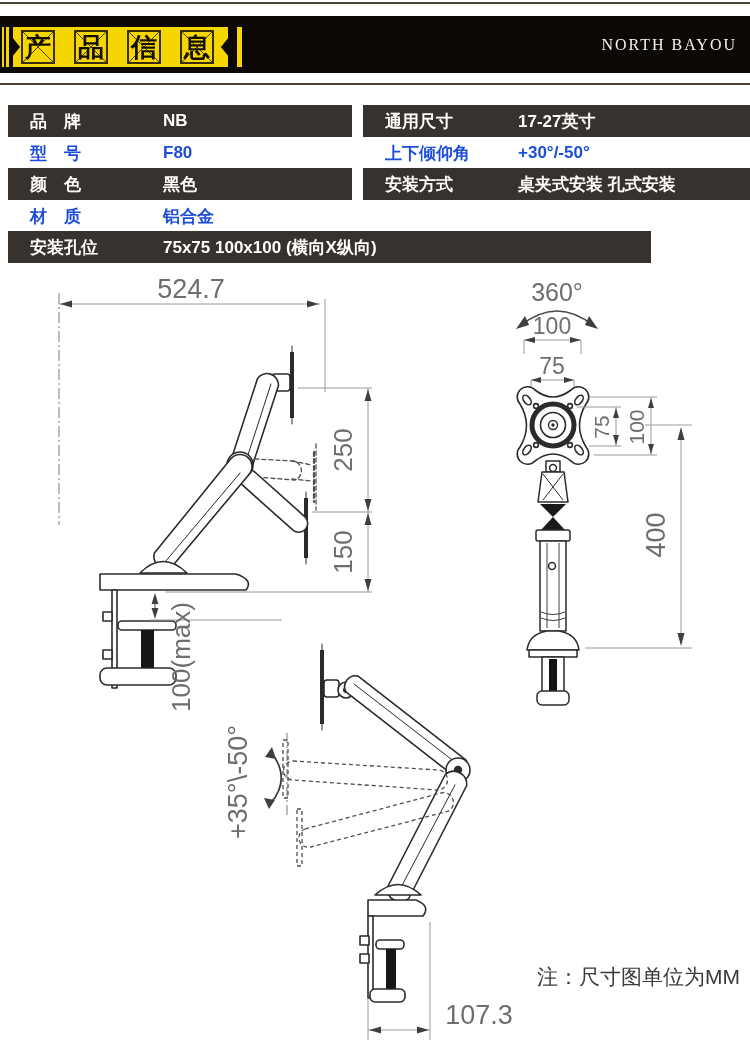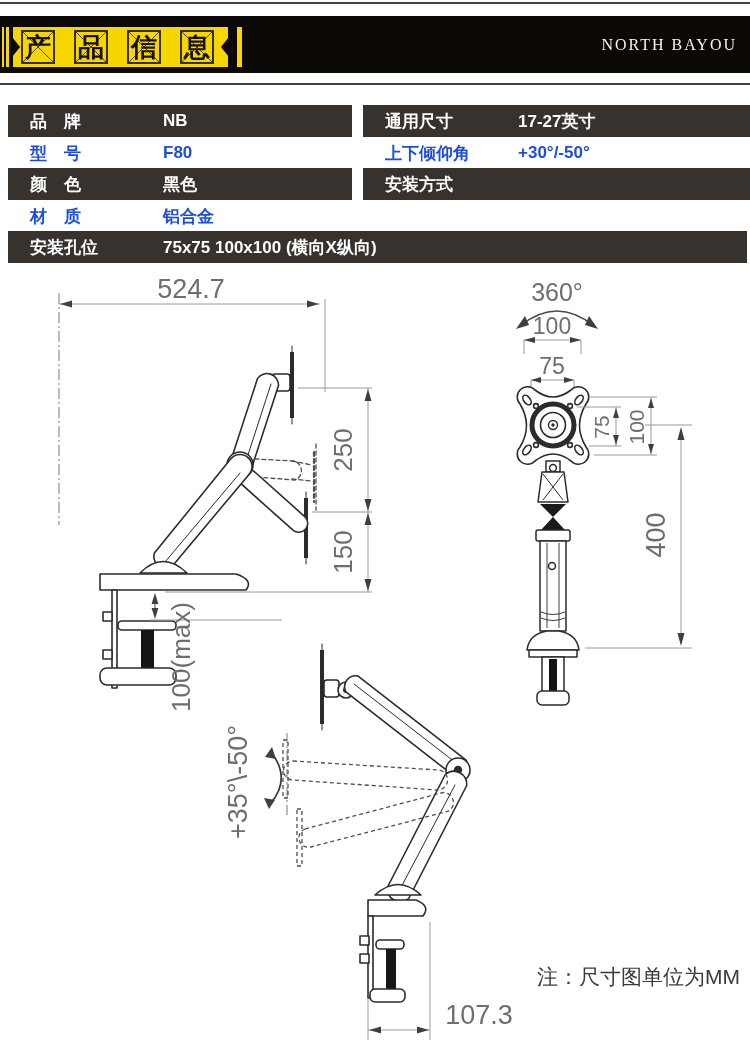--- a/index.html
+++ b/index.html
@@ -31,21 +31,21 @@
   
   .spec-row{position:absolute;font-size:17px;font-weight:600;}
   .spec-row .lbl{position:absolute;left:22px;top:50%;transform:translateY(-50%);white-space:nowrap;text-align:right;}
   .spec-row .val{position:absolute;left:155px;top:50%;transform:translateY(-50%);white-space:nowrap;}
   .dark{background:#38322e;color:#ffffff;}
   .light{background:#ffffff;color:#1d4ed8;}
   .colL{left:8px;width:344px;}
   .colR{left:363px;width:434px;}
   .r0{top:105px;height:32px;} .r1{top:137px;height:31px;}
   .r2{top:168px;height:32px;} .r3{top:200px;height:31px;}
-  .r4{top:231px;height:32px;left:8px;width:739px;}
+  .r4{top:231px;height:32px;left:8px;width:643px;}
 
   
   #diagram{position:absolute;left:0;top:270px;width:750px;height:777px;}
   .note{position:absolute;left:537px;top:963px;font-size:21px;color:#3a3a3a;white-space:nowrap;}
   text.dim{fill:#6e6e6e;font-family:"Liberation Sans","DejaVu Sans",sans-serif;}
 </style>
 </head>
 <body>
 
 <div id="page">
@@ -85,20 +85,21 @@
   <div class="spec-row colR r0 dark">
     <span class="lbl">通用尺寸</span>
     <span class="val">17-27英寸</span>
   </div>
   <div class="spec-row colR r1 light">
     <span class="lbl">上下倾仰角</span>
     <span class="val">+30°/-50°</span>
   </div>
   <div class="spec-row colR r2 dark">
     <span class="lbl">安装方式</span>
+    <span class="val">桌夹式安装 孔式安装</span>
   </div>
 
   <div class="spec-row r4 dark">
     <span class="lbl">安装孔位</span>
     <span class="val">75x75 100x100 (横向X纵向)</span>
   </div>
 
   <svg id="diagram" viewBox="0 270 750 777" xmlns="http://www.w3.org/2000/svg">
 
     <g>

